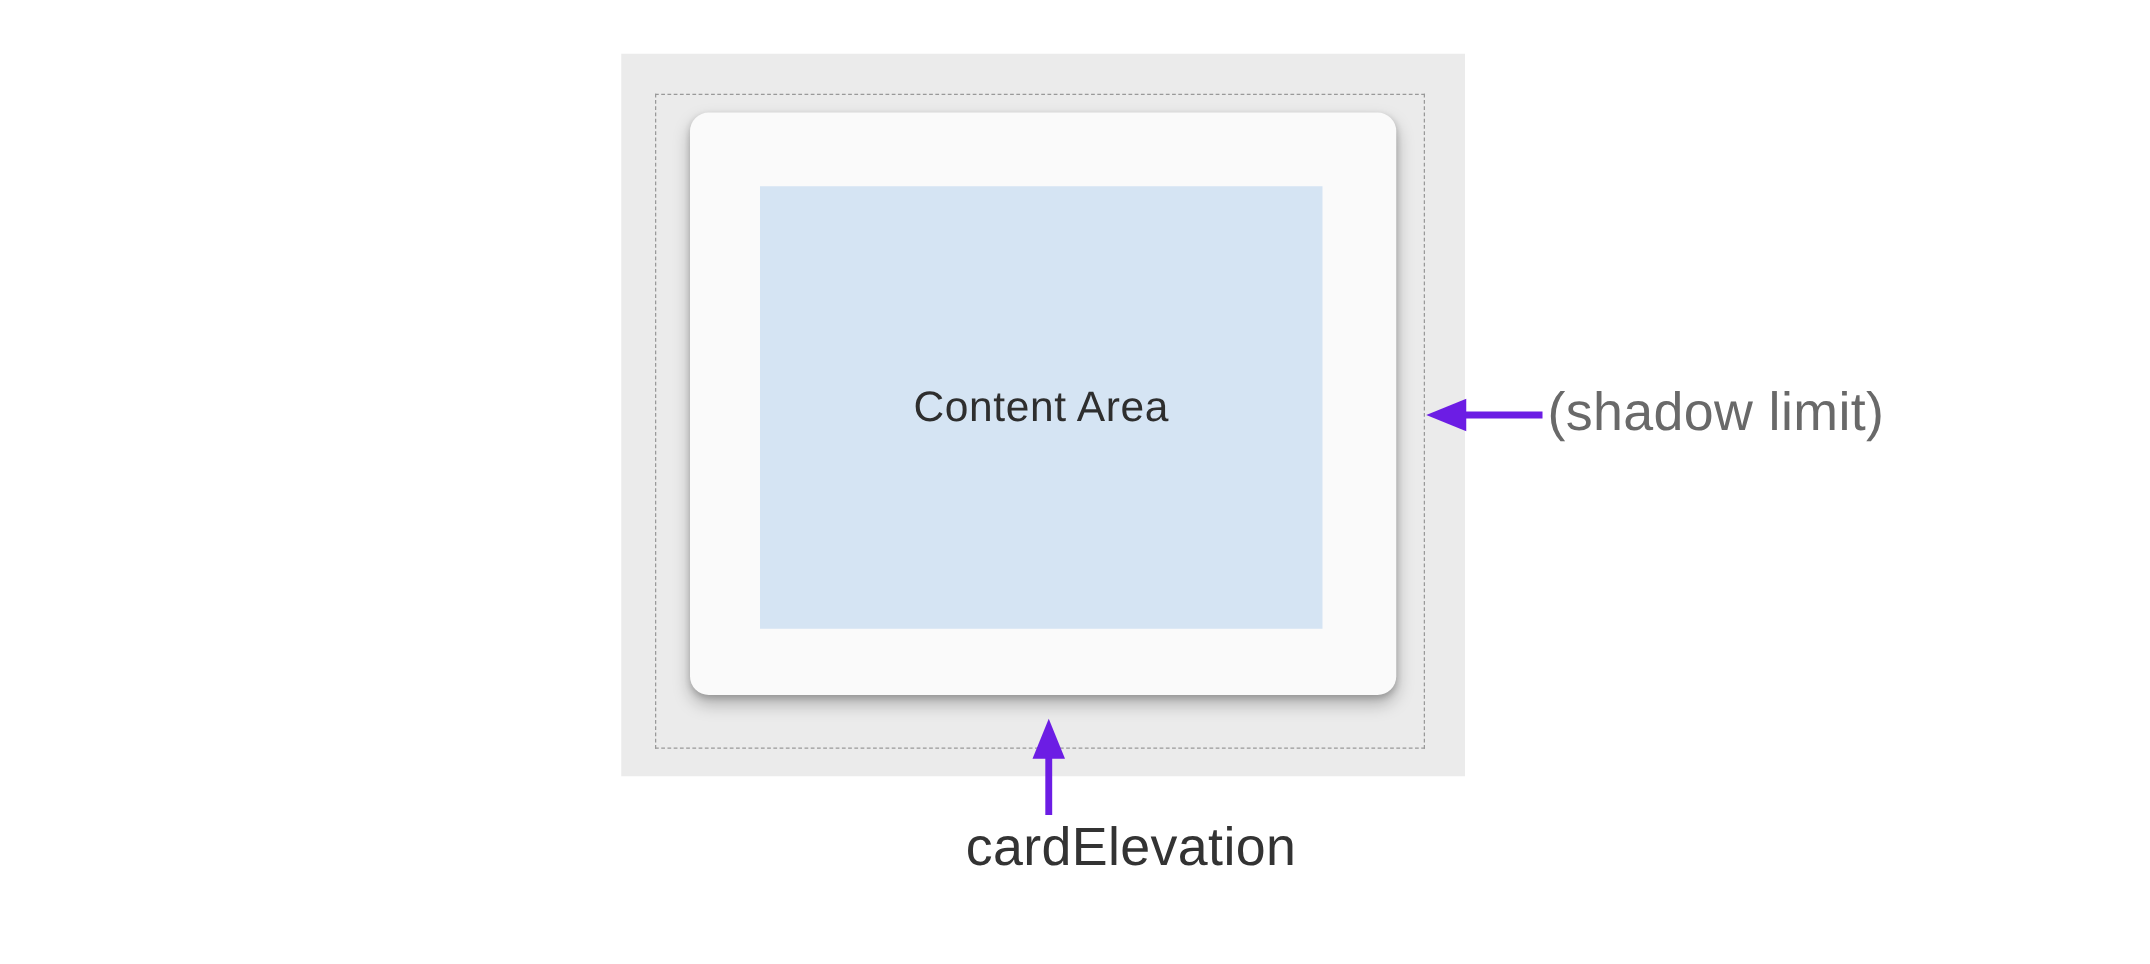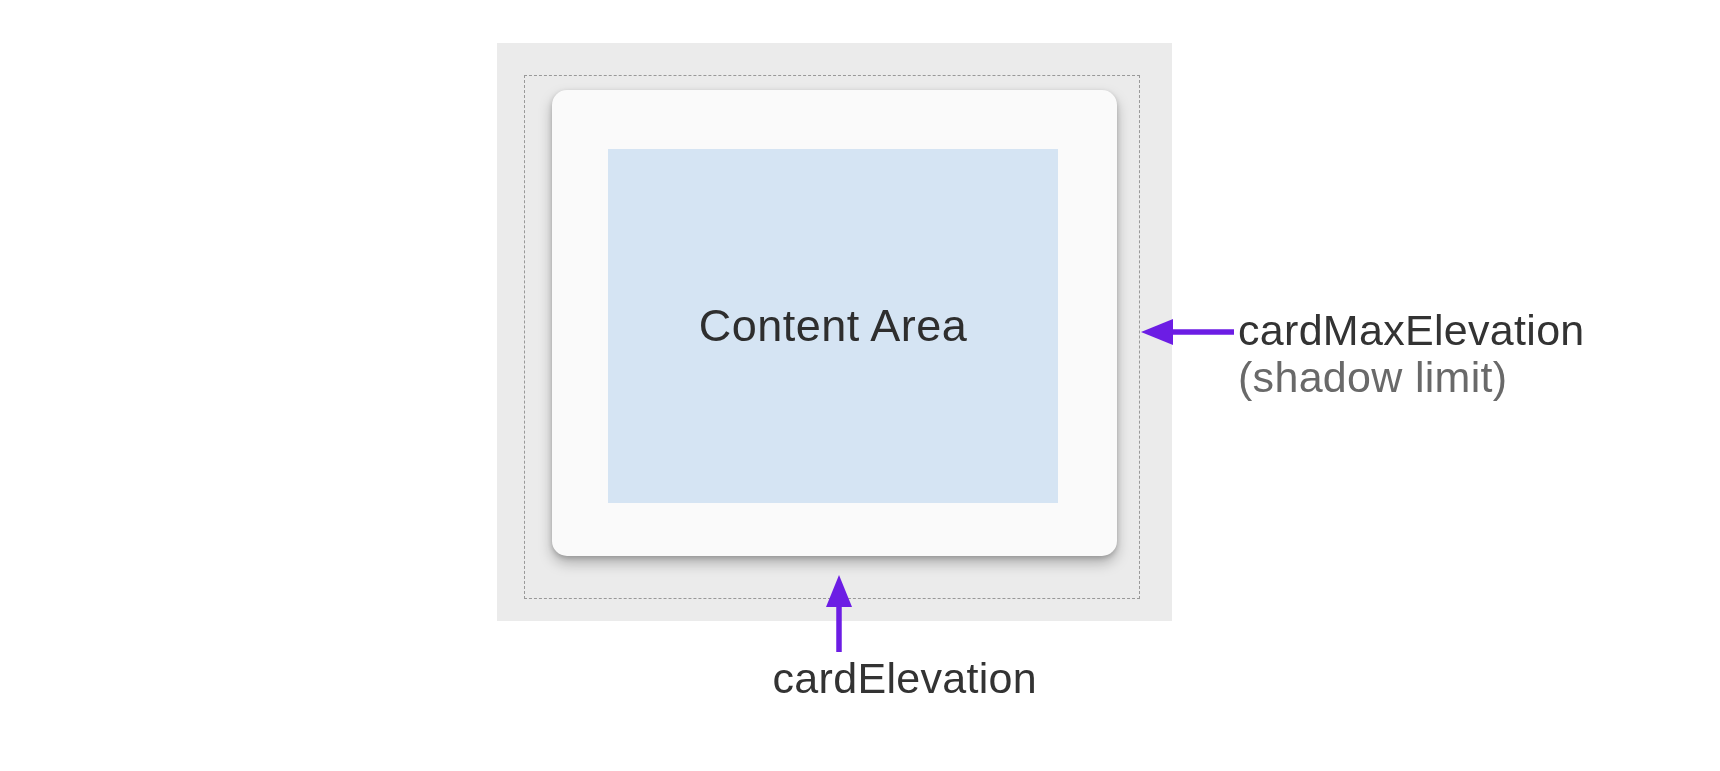--- a/index.html
+++ b/index.html
@@ -51,21 +51,21 @@
     left: 608px;
     top: 149px;
     width: 450px;
     height: 354px;
     background: var(--content-area-bg, #d5e4f3);
     display: flex;
     align-items: center;
     justify-content: center;
   }
   .content-area-label {
-    font-size: 45px;
+    font-size: 34px;
     color: var(--content-text, #2e2e2e);
     letter-spacing: 0.5px;
     white-space: nowrap;
   }
   
   .arrow {
     position: absolute;
     color: var(--arrow, #6c1de4);
     line-height: 0;
   }
@@ -108,21 +108,20 @@
     <span class="content-area-label">Content Area</span>
   </div>
 
   <div class="arrow arrow-max-elevation">
     <svg width="97" height="30" viewBox="0 0 97 30" aria-hidden="true">
       <line x1="31" y1="15" x2="95" y2="15" stroke="currentColor" stroke-width="5.5"></line>
       <polygon points="2,15 34,2 34,28" fill="currentColor"></polygon>
     </svg>
   </div>
   <div class="annotation-label label-max-elevation">
-    <div class="annotation-title">cardMaxElevation</div>
     <div class="annotation-subtitle">(shadow limit)</div>
   </div>
 
   <div class="arrow arrow-elevation">
     <svg width="30" height="80" viewBox="0 0 30 80" aria-hidden="true">
       <line x1="15" y1="30" x2="15" y2="79" stroke="currentColor" stroke-width="5.5"></line>
       <polygon points="15,2 2,34 28,34" fill="currentColor"></polygon>
     </svg>
   </div>
   <div class="annotation-label label-elevation">

